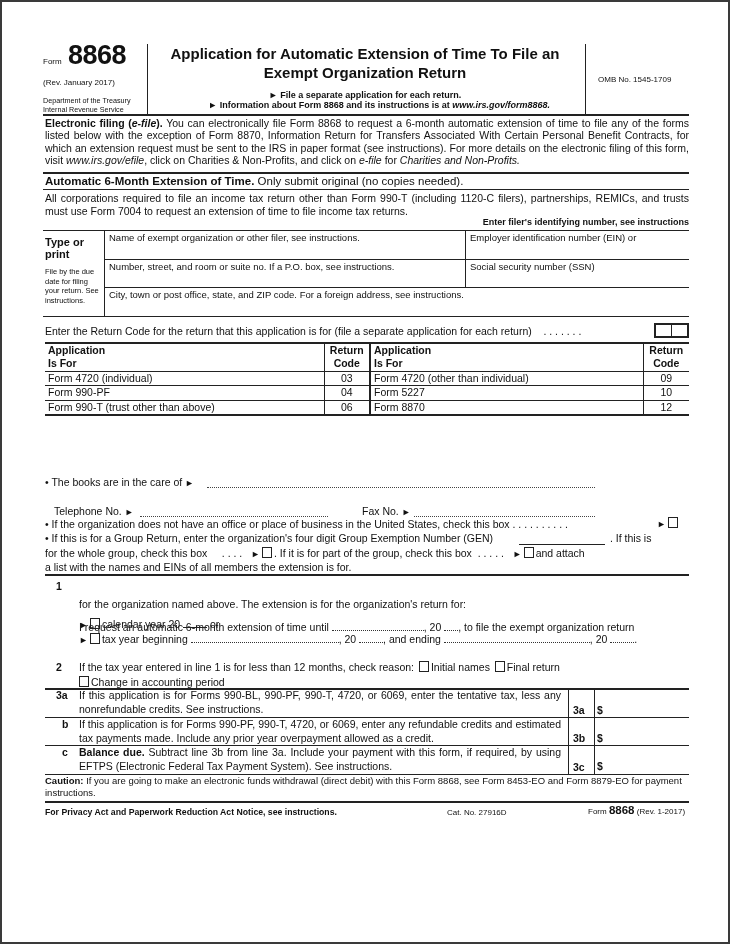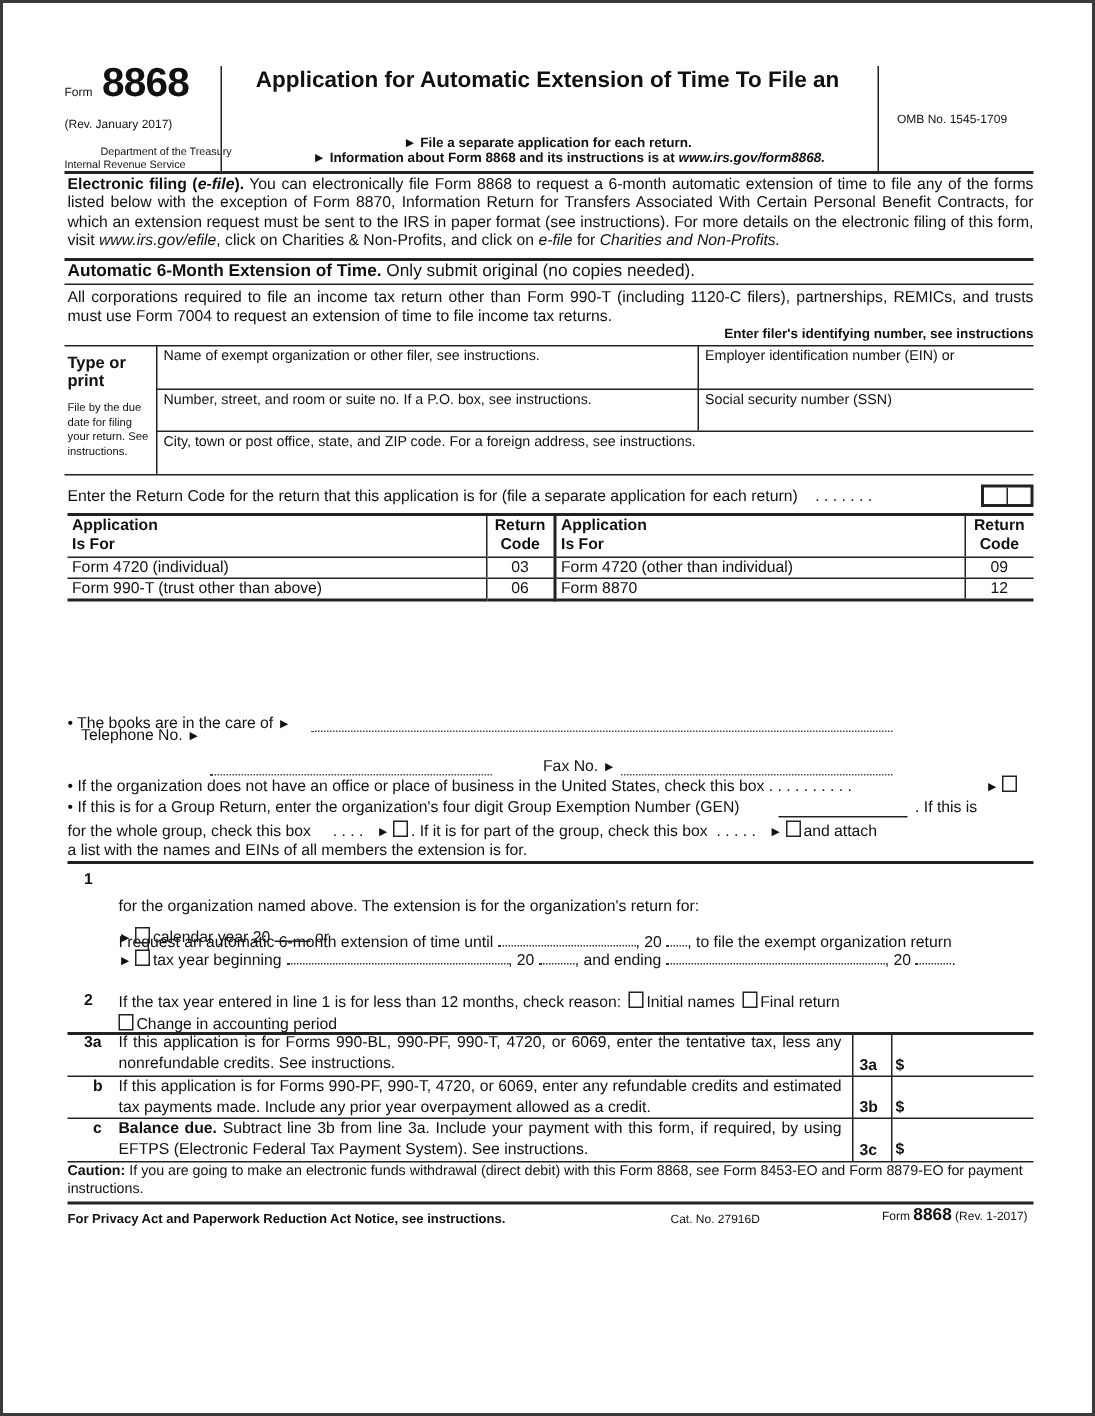--- a/index.html
+++ b/index.html
@@ -32,26 +32,27 @@
   table.codes tr:last-child td { border-bottom: 2px solid #222; }
   .field-label { font-size: 9.5px; position: absolute; }
   .input-area { position: absolute; background: transparent; border: none; cursor: text; }
 </style>
 </head>
 <body>
 
 <div class="abs" style="left:41px;top:55px;font-size:8px;">Form</div>
 <div class="abs b" style="left:66px;top:38px;font-size:27px;letter-spacing:-0.5px;">8868</div>
 <div class="abs" style="left:41px;top:76px;font-size:8px;">(Rev. January 2017)</div>
-<div class="abs" style="left:41px;top:94px;font-size:7.2px;margin-left:24px;">Department of the Treasury</div>
+<div class="abs" style="left:41px;top:94px;font-size:7.2px;">Department of the Treasury</div>
 <div class="abs" style="left:41px;top:103px;font-size:7.2px;">Internal Revenue Service</div>
 <div class="vline" style="left:145px;top:42px;height:70px;"></div>
 
 <div class="abs b" style="left:148px;top:42px;width:430px;text-align:center;font-size:15px;line-height:19px;">
   <div>Application for Automatic Extension of Time To File an</div>
+  <div>Exempt Organization Return</div>
 </div>
 <div class="abs b" style="left:148px;top:88px;width:430px;text-align:center;font-size:9px;">
   <span class="tri">►</span> <span>File a separate application for each return.</span>
 </div>
 <div class="abs b" style="left:148px;top:98px;width:400px;text-align:right;font-size:9px;">
   <span class="tri">►</span> <span>Information about Form 8868 and its instructions is at </span><span class="i">www.irs.gov/form8868.</span>
 </div>
 <div class="vline" style="left:583px;top:42px;height:70px;"></div>
 <div class="abs" style="left:596px;top:73px;font-size:8px;">OMB No. 1545-1709</div>
 <div class="hline thick" style="left:41px;top:112px;width:646px;"></div>
@@ -109,34 +110,40 @@
     </tr>
   </thead>
   <tbody id="codes-body">
       <tr>
         <td>Form 4720 (individual)</td>
         <td class="code sep" style="border-left: 1px solid rgb(34, 34, 34);">03</td>
         <td>Form 4720 (other than individual)</td>
         <td class="code" style="border-left: 1px solid rgb(34, 34, 34);">09</td>
       </tr>
       <tr>
+        <td>Form 990-PF</td>
+        <td class="code sep" style="border-left: 1px solid rgb(34, 34, 34);">04</td>
+        <td>Form 5227</td>
+        <td class="code" style="border-left: 1px solid rgb(34, 34, 34);">10</td>
+      </tr>
+      <tr>
         <td>Form 990-T (trust other than above)</td>
         <td class="code sep" style="border-left: 1px solid rgb(34, 34, 34);">06</td>
         <td>Form 8870</td>
         <td class="code" style="border-left: 1px solid rgb(34, 34, 34);">12</td>
       </tr>
     </tbody>
 </table>
 
 <div class="abs s10" style="left:43px;top:474px;">
   <span>• The books are in the care of</span> <span class="tri">►</span>
 </div>
 <div class="abs" style="left:205px;top:476px;width:388px;height:10px;border-bottom:1px dotted #444;"></div>
 
-<div class="abs s10" style="left:52px;top:482px;">
+<div class="abs s10" style="left:52px;top:503px;">
   <span>Telephone No.</span> <span class="tri">►</span>
 </div>
 <div class="abs" style="left:138px;top:505px;width:188px;height:10px;border-bottom:1px dotted #444;"></div>
 <div class="abs s10" style="left:360px;top:503px;">
   <span>Fax No.</span> <span class="tri">►</span>
 </div>
 <div class="abs" style="left:412px;top:505px;width:181px;height:10px;border-bottom:1px dotted #444;"></div>
 
 <div class="abs s10" style="left:43px;top:516px;width:640px;">
   <span>• If the organization does not have an office or place of business in the United States, check this box</span> <span>. . . . . . . . . .</span>

